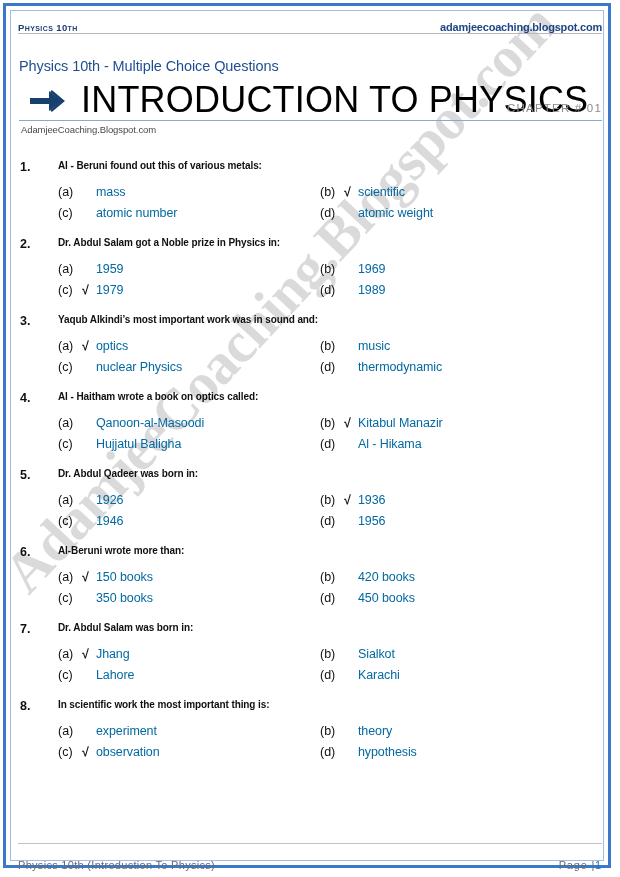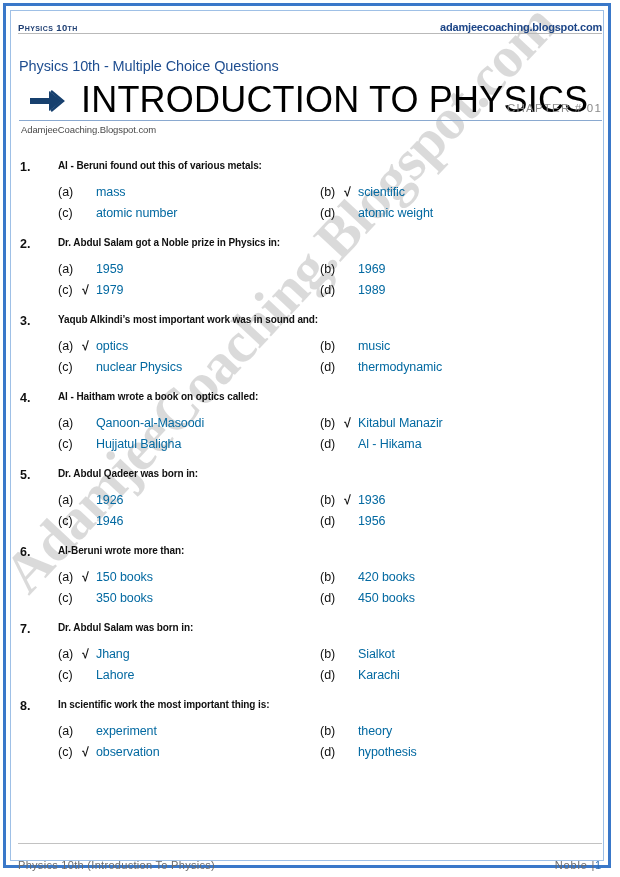--- a/index.html
+++ b/index.html
@@ -377,18 +377,18 @@
           <div class="opt-row">
             <div class="opt col-a"><span class="opt-letter">(c)</span><span class="opt-check">√</span><span class="opt-text">observation</span></div>
             <div class="opt col-b"><span class="opt-letter">(d)</span><span class="opt-check empty">√</span><span class="opt-text">hypothesis</span></div>
           </div>
         </div>
       </div>
 
     <div class="doc-footer">
       <div class="footer-left">Physics 10th (Introduction To Physics)</div>
       <div class="footer-right">
-        <span>Noble |</span><span class="pagenum">1</span>
+        <span>Page |</span><span class="pagenum">1</span>
       </div>
     </div>
 
   </div>
 </div>
 
 </body></html>

